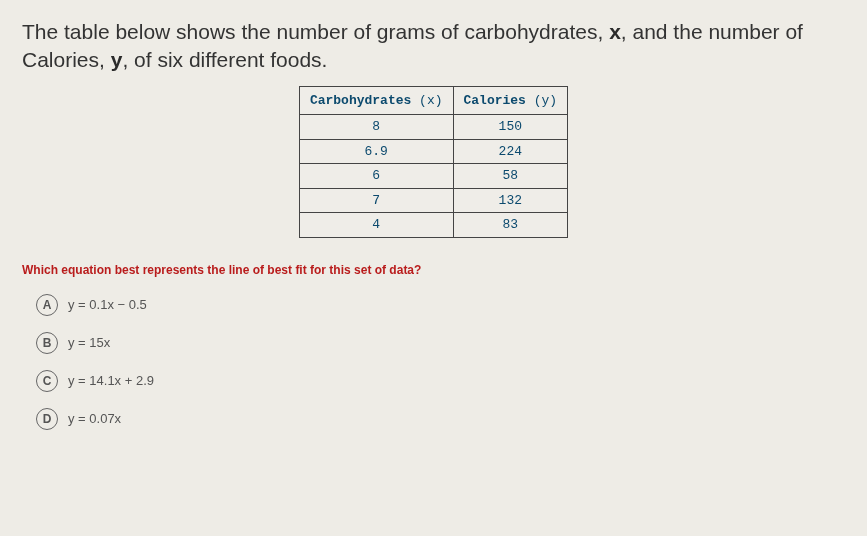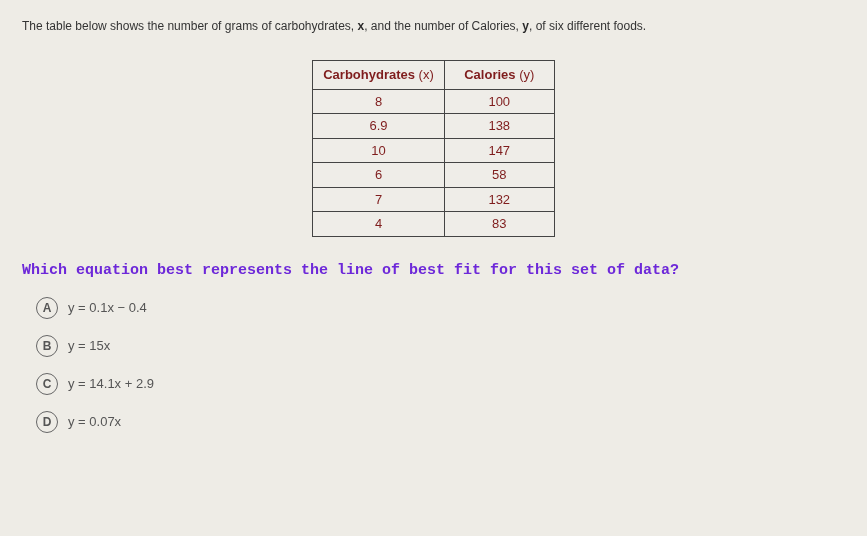--- a/index.html
+++ b/index.html
@@ -8,54 +8,54 @@
     padding: 18px 22px;
     width: 867px;
     height: 536px;
     font-family: Arial, Helvetica, sans-serif;
     background: #eeece6;
     color: #2b2b2b;
     font-size: 15px;
     line-height: 1.35;
   }
   .intro {
-    font-size: 12px;
+    font-size: 21px;
     color: #333;
-    margin-bottom: 26px;
+    margin-bottom: 11px;
   }
   .intro b { font-weight: bold; color: #2b2b2b; }
   .table-wrap {
     display: flex;
     justify-content: center;
     margin: 10px 0 24px 0;
   }
   table {
     border-collapse: collapse;
     font-size: 13px;
-    color: #7f1d1d;
+    color: #0c4a6e;
     background: #efede8;
+    font-family: Liberation Mono, monospace;
   }
   th, td {
     border: 1px solid #444;
     padding: 3px 10px;
     text-align: center;
     min-width: 110px;
   }
   th {
     font-weight: bold;
     font-size: 13px;
     padding: 5px 10px;
   }
   th .var { font-weight: normal; }
   .prompt {
-    color: #6d28d9;
+    color: #b91c1c;
     font-weight: bold;
-    font-size: 15px;
+    font-size: 12px;
     margin: 6px 0 14px 0;
-    font-family: Liberation Mono, monospace;
   }
   .options {
     padding-left: 14px;
   }
   .opt {
     display: flex;
     align-items: center;
     gap: 10px;
     margin: 16px 0;
     color: #555;
@@ -86,29 +86,25 @@
   <table>
     <thead>
       <tr>
         <th><span>Carbohydrates </span><span class="var">(x)</span></th>
         <th><span>Calories </span><span class="var">(y)</span></th>
       </tr>
     </thead>
     <tbody>
       <tr>
           <td>8</td>
-          <td>100</td>
+          <td>150</td>
         </tr>
       <tr>
           <td>6.9</td>
-          <td>138</td>
-        </tr>
-      <tr>
-          <td>10</td>
-          <td>147</td>
+          <td>224</td>
         </tr>
       <tr>
           <td>6</td>
           <td>58</td>
         </tr>
       <tr>
           <td>7</td>
           <td>132</td>
         </tr>
       <tr>
@@ -117,21 +113,21 @@
         </tr>
     </tbody>
   </table>
 </div>
 
 <div class="prompt">Which equation best represents the line of best fit for this set of data?</div>
 
 <div class="options">
   <div class="opt">
     <span class="badge">A</span>
-    <span>y = 0.1x − 0.4</span>
+    <span>y = 0.1x − 0.5</span>
   </div>
   <div class="opt">
     <span class="badge">B</span>
     <span>y = 15x</span>
   </div>
   <div class="opt">
     <span class="badge">C</span>
     <span>y = 14.1x + 2.9</span>
   </div>
   <div class="opt">

